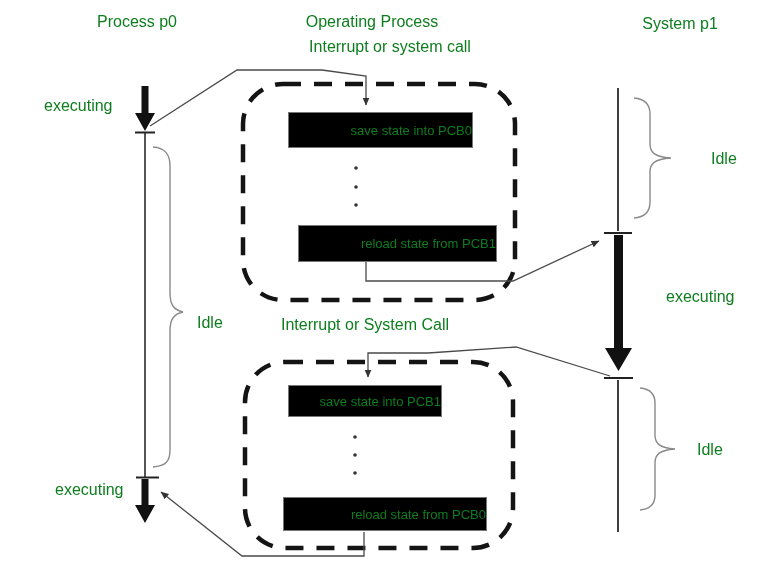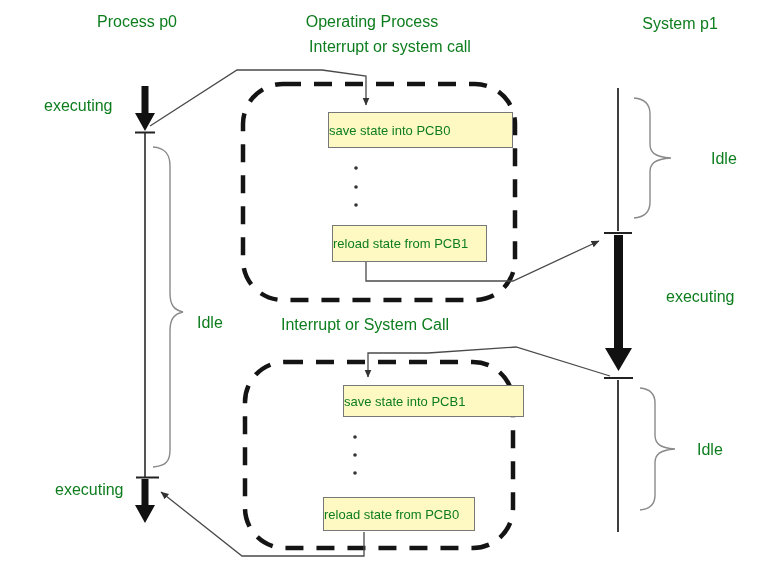--- a/index.html
+++ b/index.html
@@ -7,22 +7,22 @@
     position:relative;width:775px;height:579px;background:#fff;overflow:hidden;
     font-family:"Liberation Sans", sans-serif;
   }
   #canvas svg{position:absolute;left:0;top:0;}
   .lbl{
     position:absolute;color:var(--label-green,#0d7d1e);font-size:16px;line-height:15px;
     white-space:nowrap;
   }
   .lbl.c{transform:translateX(-50%);}
   .obox{
-    position:absolute;border:1px solid var(--box-border-gray,#777);background:#fef9c3;
-    display:flex;align-items:center;justify-content:flex-start;box-sizing:border-box;margin-left:40px;
+    position:absolute;border:1px solid var(--box-border-gray,#777);background:#000000;
+    display:flex;align-items:center;justify-content:flex-end;box-sizing:border-box;
   }
   .obox span{color:var(--label-green,#0d7d1e);font-size:13px;white-space:nowrap;}
 </style>
 </head>
 <body>
 
 <div id="canvas">
 
   <svg width="775" height="579" viewBox="0 0 775 579">
     <defs>
@@ -69,27 +69,27 @@
     <g stroke="#8a8a8a" stroke-width="1.4" fill="none">
       <path d="M153,147 C166,148 170,155 170,166 L170,293 C170,305 174,310 183,312 C174,314 170,319 170,331 L170,450 C170,461 166,466 153,467"></path>
       <path d="M634,98 C646,99 650,105 650,114 L650,144 C650,152 654,157 671,158 C654,159 650,164 650,172 L650,202 C650,211 646,217 634,218"></path>
       <path d="M640,388 C651,389 655,395 655,403 L655,435 C655,443 659,448 675,449 C659,450 655,455 655,463 L655,495 C655,503 651,509 640,510"></path>
     </g>
   </svg>
 
   <div class="obox" style="left:288px;top:112px;width:185px;height:36px">
     <span>save state into PCB0</span>
   </div>
-  <div class="obox" style="left:292px;top:225px;width:155px;height:37px">
+  <div class="obox" style="left:298px;top:225px;width:199px;height:37px">
     <span>reload state from PCB1</span>
   </div>
-  <div class="obox" style="left:303px;top:385px;width:181px;height:32px">
+  <div class="obox" style="left:288px;top:385px;width:154px;height:32px">
     <span>save state into PCB1</span>
   </div>
-  <div class="obox" style="left:283px;top:497px;width:152px;height:34px">
+  <div class="obox" style="left:283px;top:497px;width:204px;height:34px">
     <span>reload state from PCB0</span>
   </div>
 
   <div class="lbl c" style="left:137px;top:14px">Process p0</div>
   <div class="lbl c" style="left:372px;top:14px">Operating Process</div>
   <div class="lbl c" style="left:390px;top:39px">Interrupt or system call</div>
   <div class="lbl c" style="left:680px;top:16px">System p1</div>
 
   <div class="lbl" style="left:44px;top:98px">executing</div>
   <div class="lbl" style="left:197px;top:315px">Idle</div>

